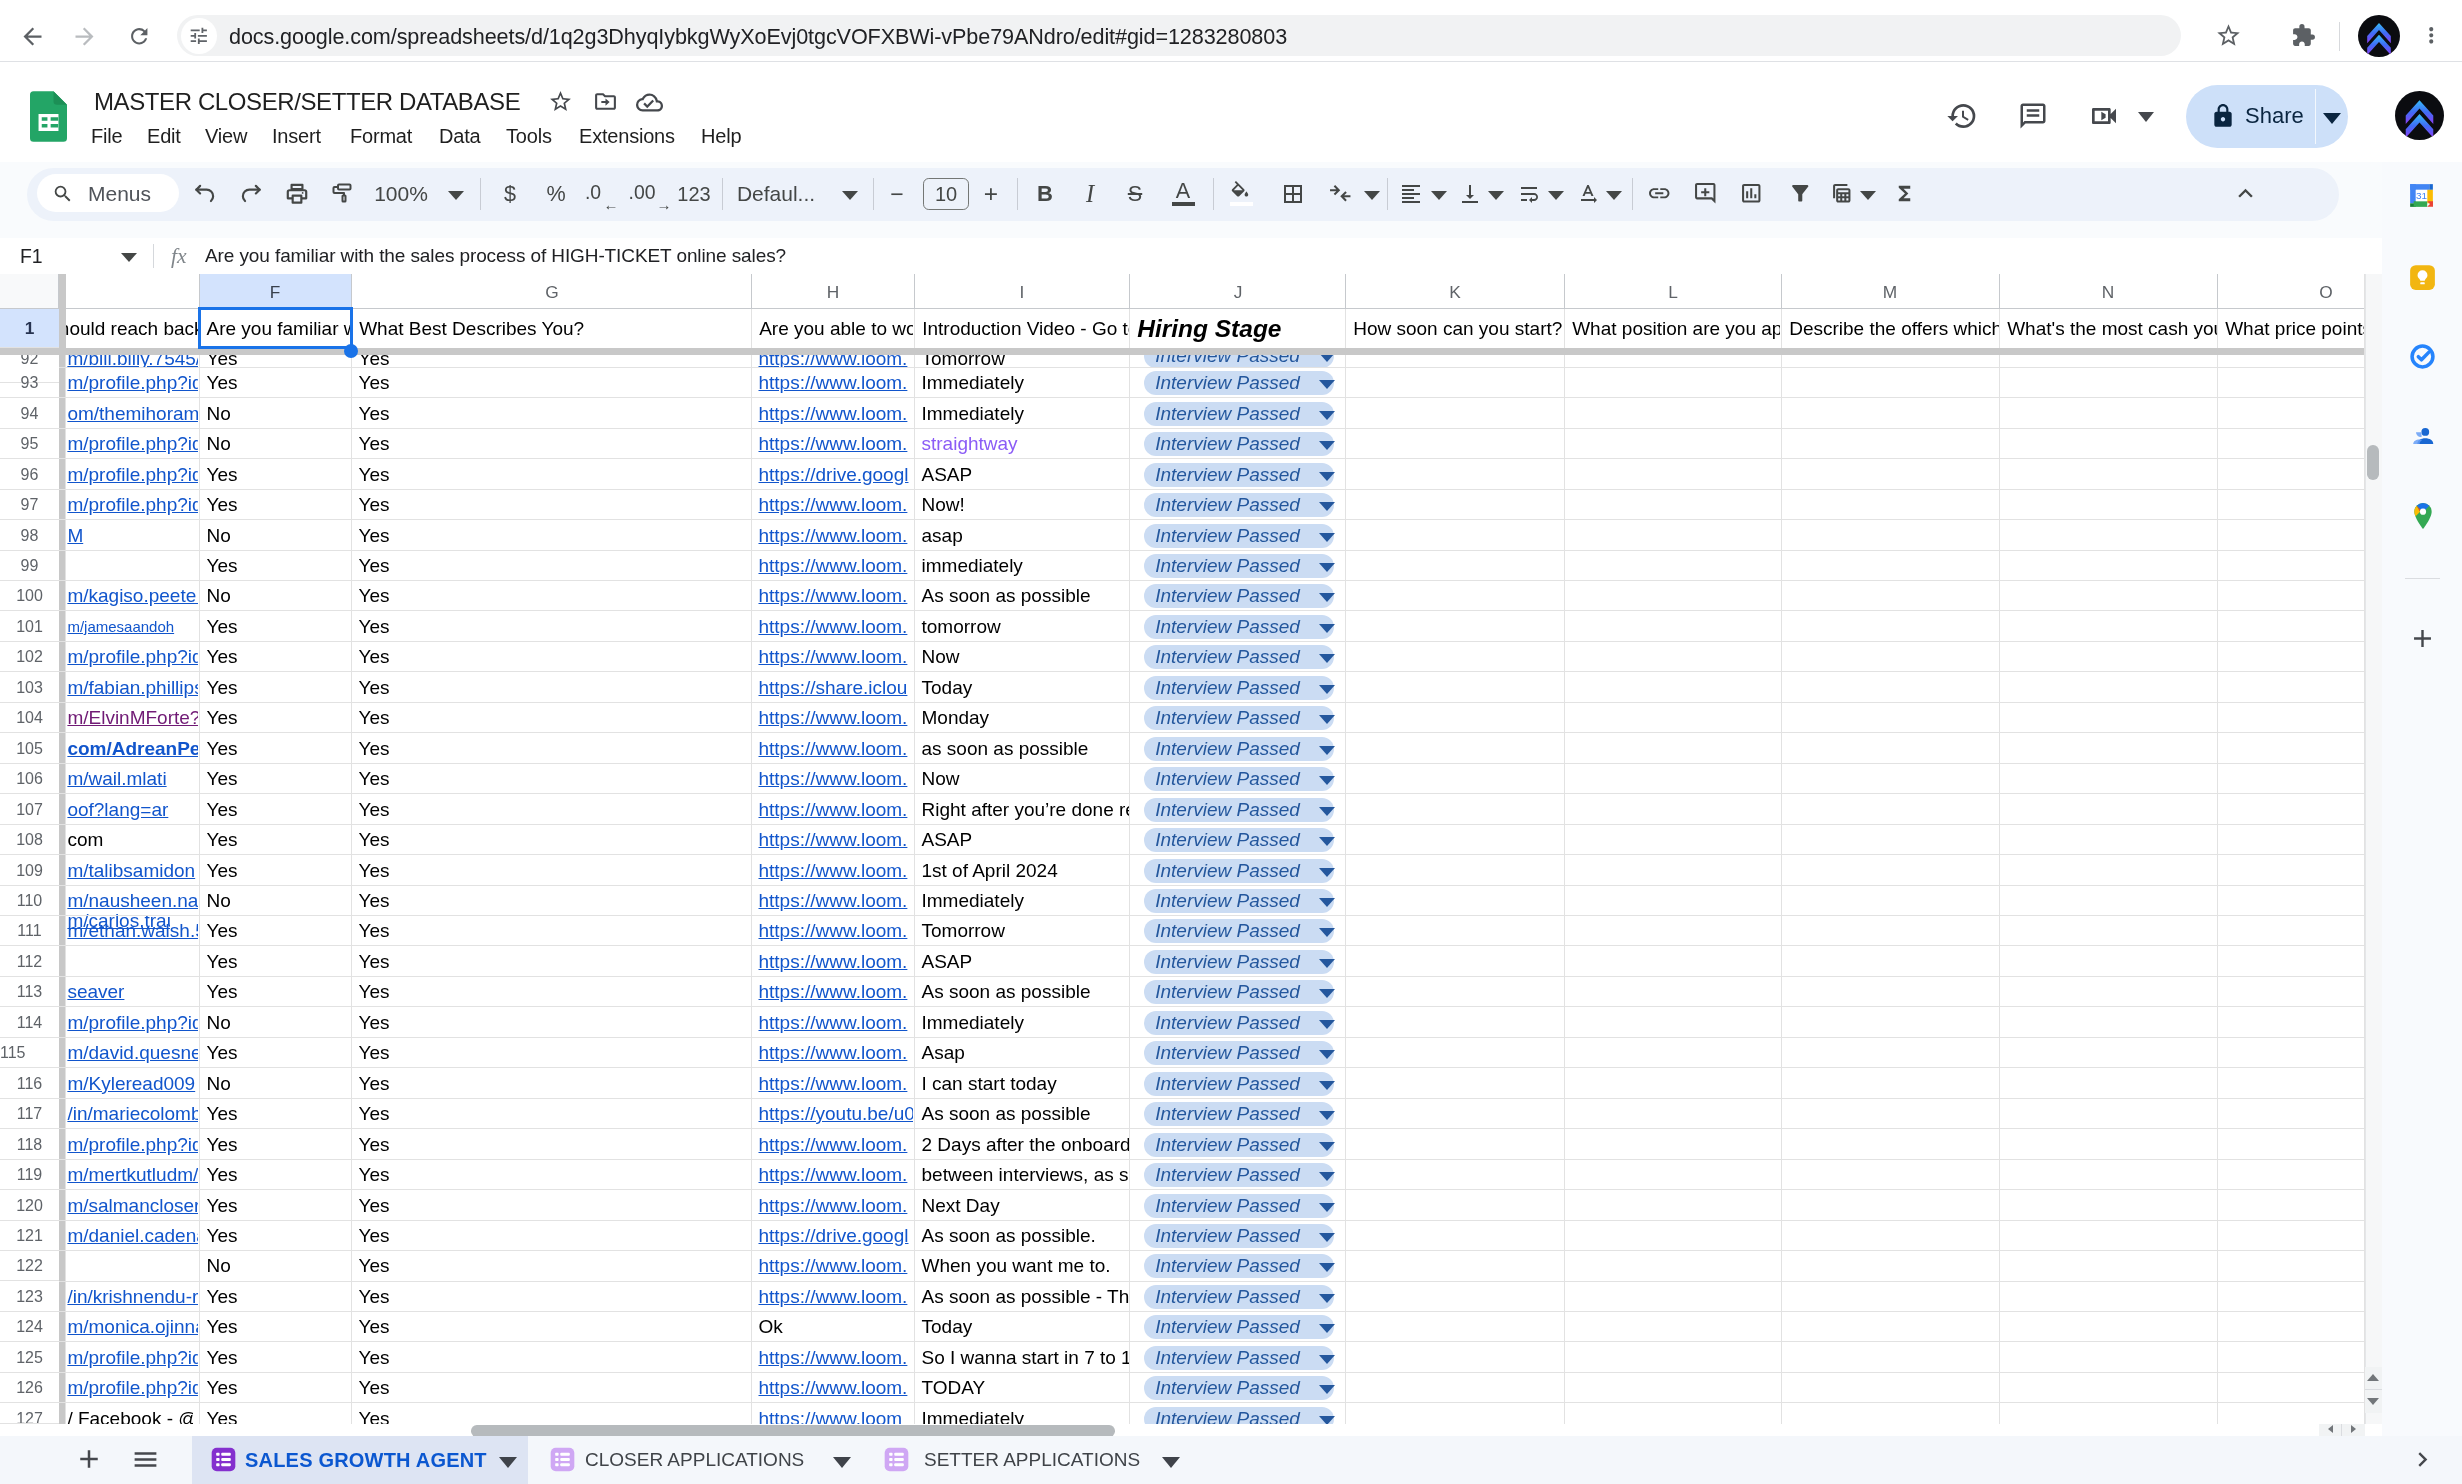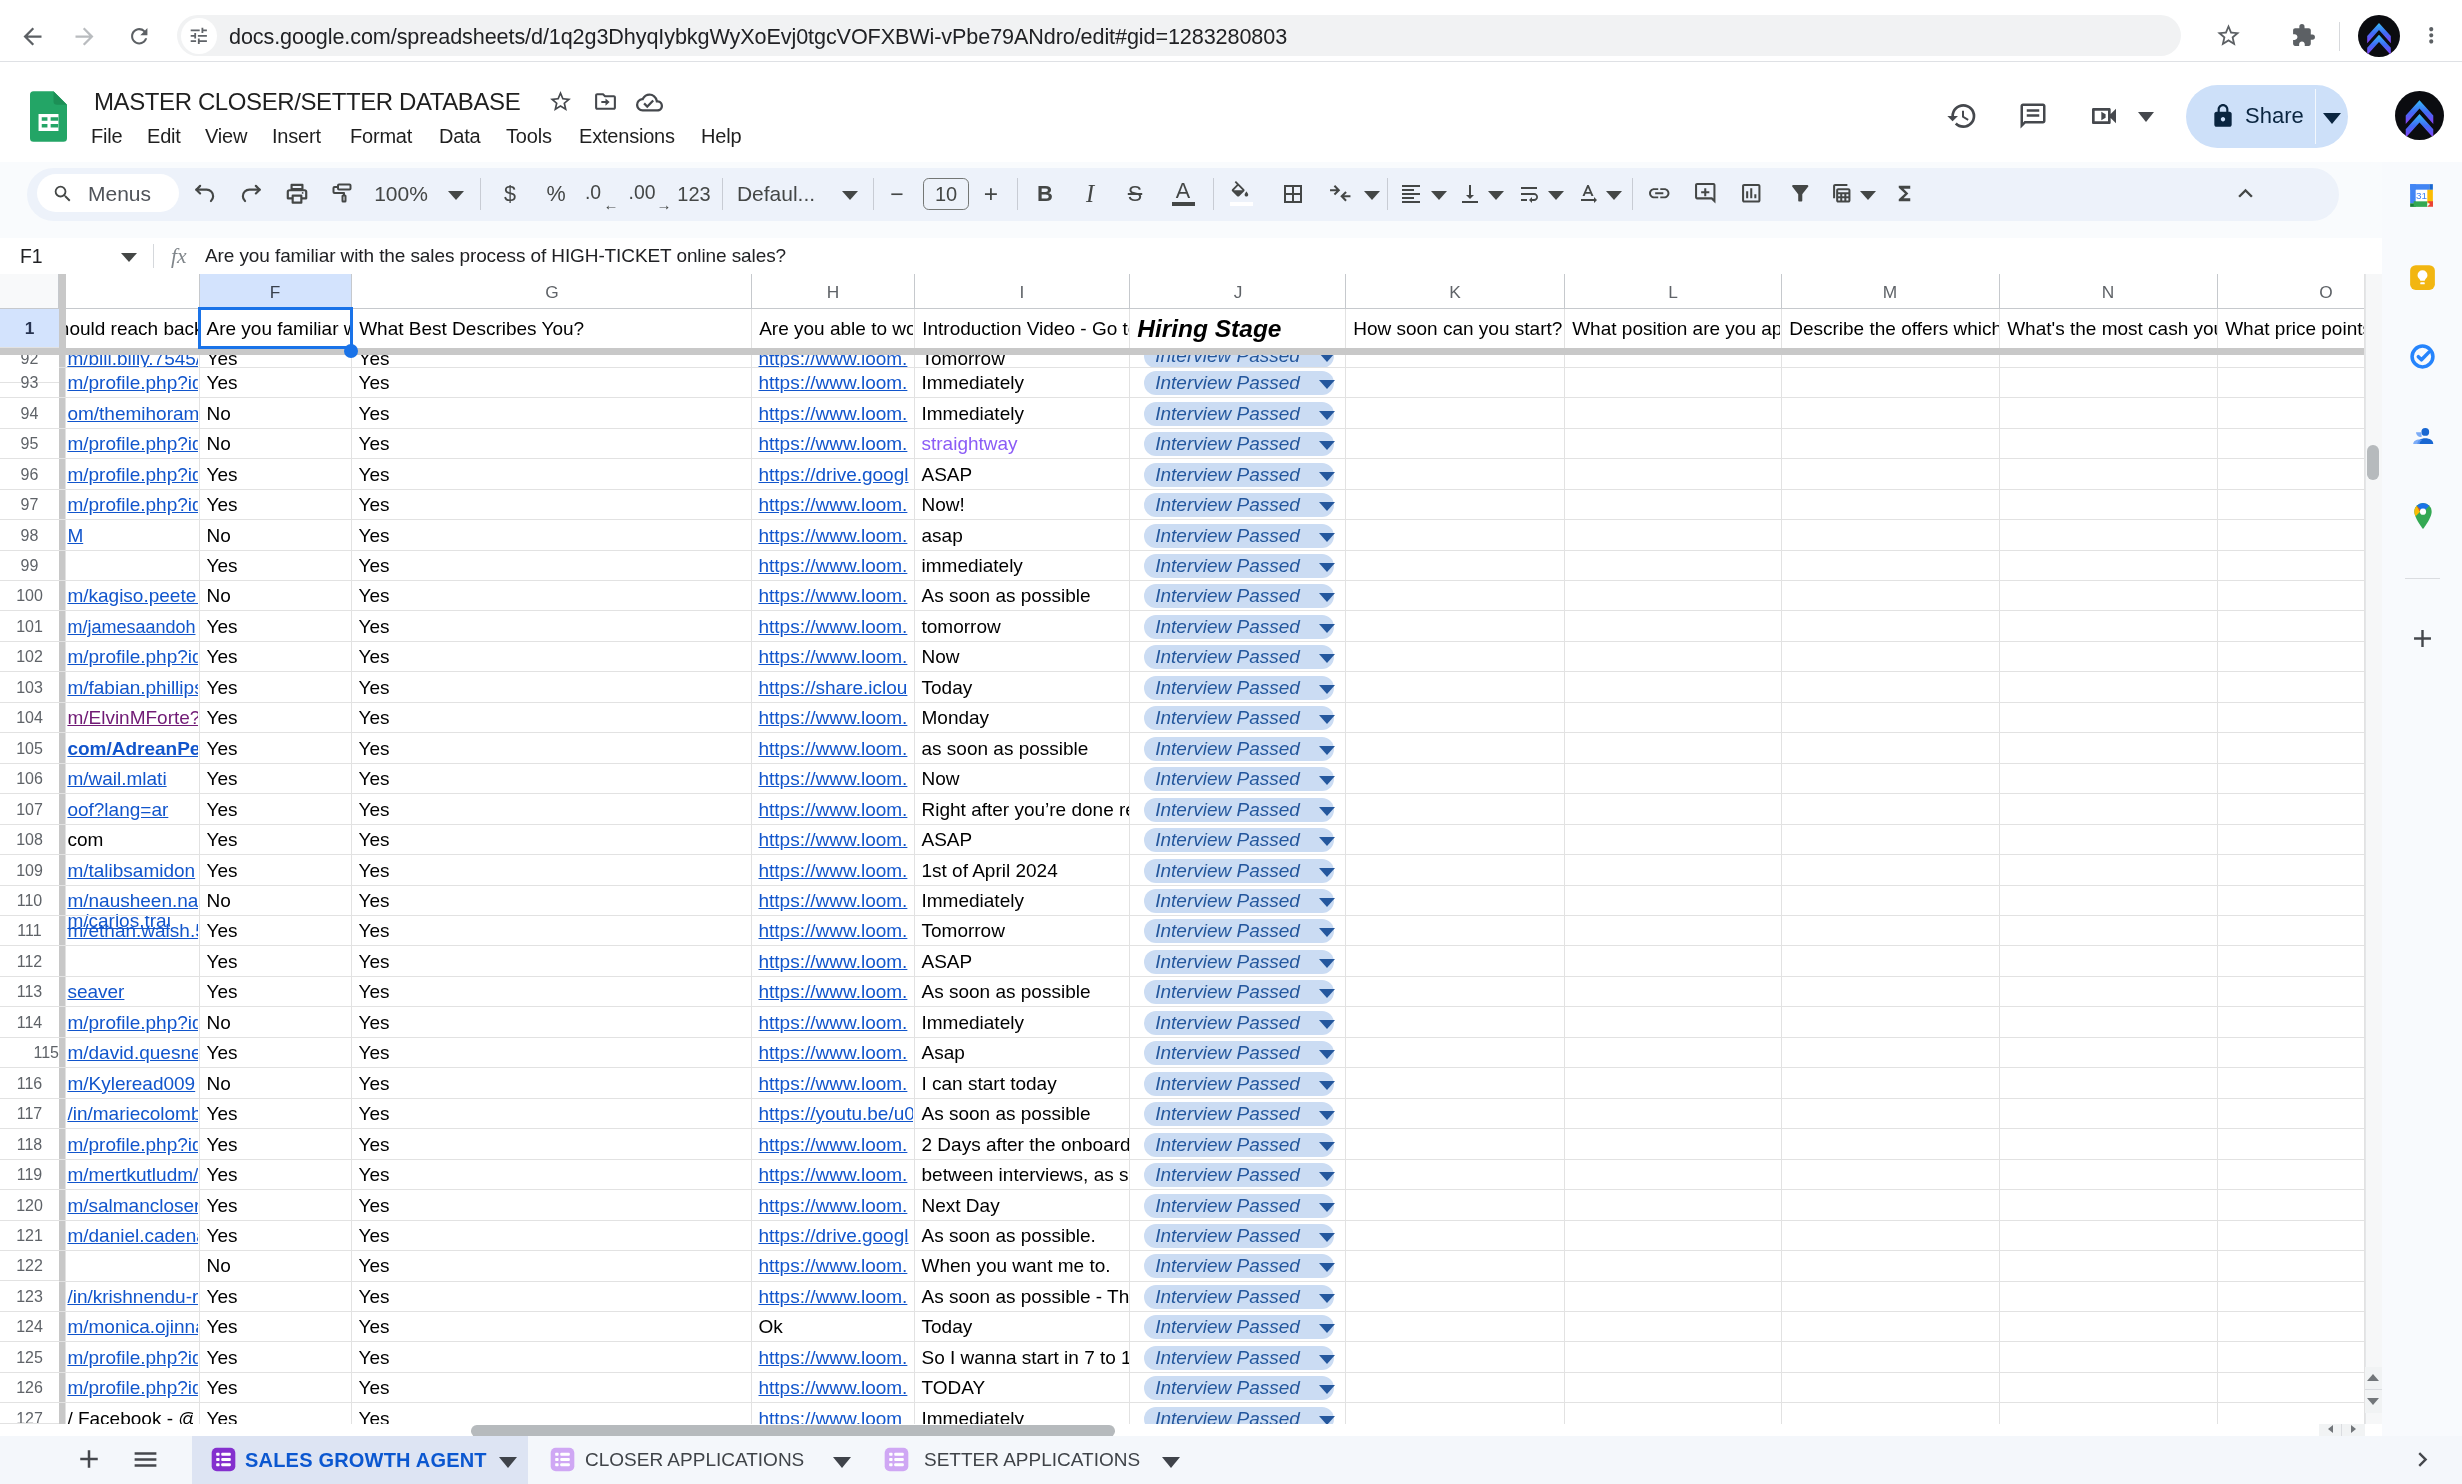--- a/index.html
+++ b/index.html
@@ -502,21 +502,21 @@
 <div class="abs" style="left:1130px;top:581px;width:215px;height:30px;overflow:hidden">
     <div style="position:absolute;left:13.7px;top:2.9px;width:190px;height:24.5px;background:#cbdcf3;border-radius:12.2px">
       <div style="position:absolute;left:11.5px;top:50%;transform:translateY(-50%);font-size:19px;font-style:italic;color:#24579d;white-space:nowrap">Interview Passed</div>
       <div style="position:absolute;left:175px;top:9.4px;width:0;height:0;border-left:8px solid transparent;border-right:8px solid transparent;border-top:9.4px solid #24579d"></div>
     </div>
   </div>
 <div class="abs" style="left:0;top:612px;width:59px;height:30px;overflow:hidden;border-bottom:1.4px solid #e2e2e2">
     <div style="position:absolute;left:0;width:59px;text-align:center;top:0px;height:30px;line-height:30px;font-size:16px;color:#5f6368">101</div>
   </div>
 <div class="abs" style="left:66px;top:612px;width:132px;height:30px;overflow:hidden">
-    <div style="position:absolute;left:1.4px;top:0px;height:30px;line-height:30px;white-space:nowrap;font-size:18px;color:#000"><span style="color:#1155cc;text-decoration:underline">m/jamesaandoh</span></div>
+    <div style="position:absolute;left:1.4px;top:0px;height:30px;line-height:30px;white-space:nowrap;font-size:15px;color:#000"><span style="color:#1155cc;text-decoration:underline">m/jamesaandoh</span></div>
   </div>
 <div class="abs" style="left:200px;top:612px;width:150px;height:30px;overflow:hidden">
     <div style="position:absolute;left:6.5px;top:0px;height:30px;line-height:30px;white-space:nowrap;font-size:19px;color:#000">Yes</div>
   </div>
 <div class="abs" style="left:352px;top:612px;width:399px;height:30px;overflow:hidden">
     <div style="position:absolute;left:6.5px;top:0px;height:30px;line-height:30px;white-space:nowrap;font-size:19px;color:#000">Yes</div>
   </div>
 <div class="abs" style="left:752px;top:612px;width:161px;height:30px;overflow:hidden">
     <div style="position:absolute;left:6.5px;top:0px;height:30px;line-height:30px;white-space:nowrap;font-size:19px;color:#000"><span style="color:#1155cc;text-decoration:underline">https://www.loom.</span></div>
   </div>
@@ -835,21 +835,21 @@
 <div class="abs" style="left:915px;top:1008px;width:214px;height:30px;overflow:hidden">
     <div style="position:absolute;left:6.5px;top:0px;height:30px;line-height:30px;white-space:nowrap;font-size:19px;color:#000">Immediately</div>
   </div>
 <div class="abs" style="left:1130px;top:1008px;width:215px;height:30px;overflow:hidden">
     <div style="position:absolute;left:13.7px;top:2.9px;width:190px;height:24.5px;background:#cbdcf3;border-radius:12.2px">
       <div style="position:absolute;left:11.5px;top:50%;transform:translateY(-50%);font-size:19px;font-style:italic;color:#24579d;white-space:nowrap">Interview Passed</div>
       <div style="position:absolute;left:175px;top:9.4px;width:0;height:0;border-left:8px solid transparent;border-right:8px solid transparent;border-top:9.4px solid #24579d"></div>
     </div>
   </div>
 <div class="abs" style="left:0;top:1038px;width:59px;height:30px;overflow:hidden;border-bottom:1.4px solid #e2e2e2">
-    <div style="position:absolute;left:0;width:59px;text-align:right;top:0px;height:30px;line-height:30px;font-size:16px;color:#5f6368">115</div>
+    <div style="position:absolute;left:0;width:59px;text-align:left;top:0px;height:30px;line-height:30px;font-size:16px;color:#5f6368">115</div>
   </div>
 <div class="abs" style="left:66px;top:1038px;width:132px;height:30px;overflow:hidden">
     <div style="position:absolute;left:1.4px;top:0px;height:30px;line-height:30px;white-space:nowrap;font-size:19px;color:#000"><span style="color:#1155cc;text-decoration:underline">m/david.quesne</span></div>
   </div>
 <div class="abs" style="left:200px;top:1038px;width:150px;height:30px;overflow:hidden">
     <div style="position:absolute;left:6.5px;top:0px;height:30px;line-height:30px;white-space:nowrap;font-size:19px;color:#000">Yes</div>
   </div>
 <div class="abs" style="left:352px;top:1038px;width:399px;height:30px;overflow:hidden">
     <div style="position:absolute;left:6.5px;top:0px;height:30px;line-height:30px;white-space:nowrap;font-size:19px;color:#000">Yes</div>
   </div>

